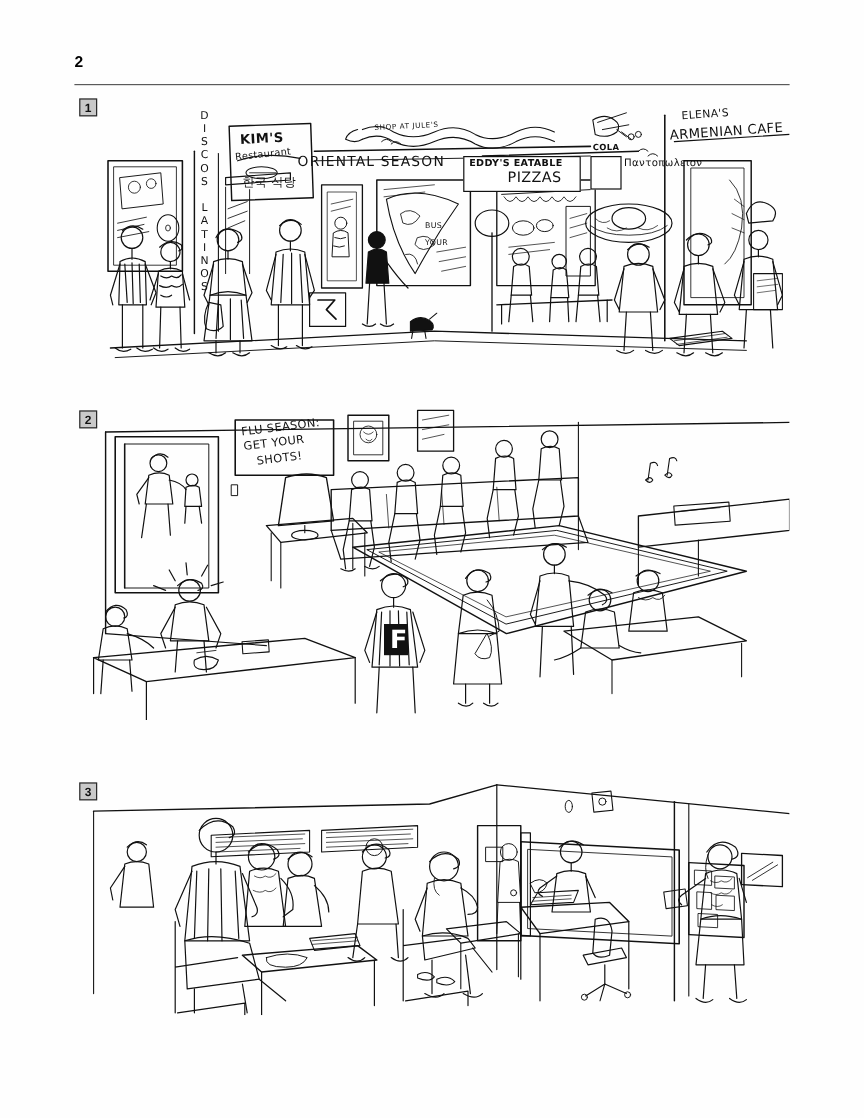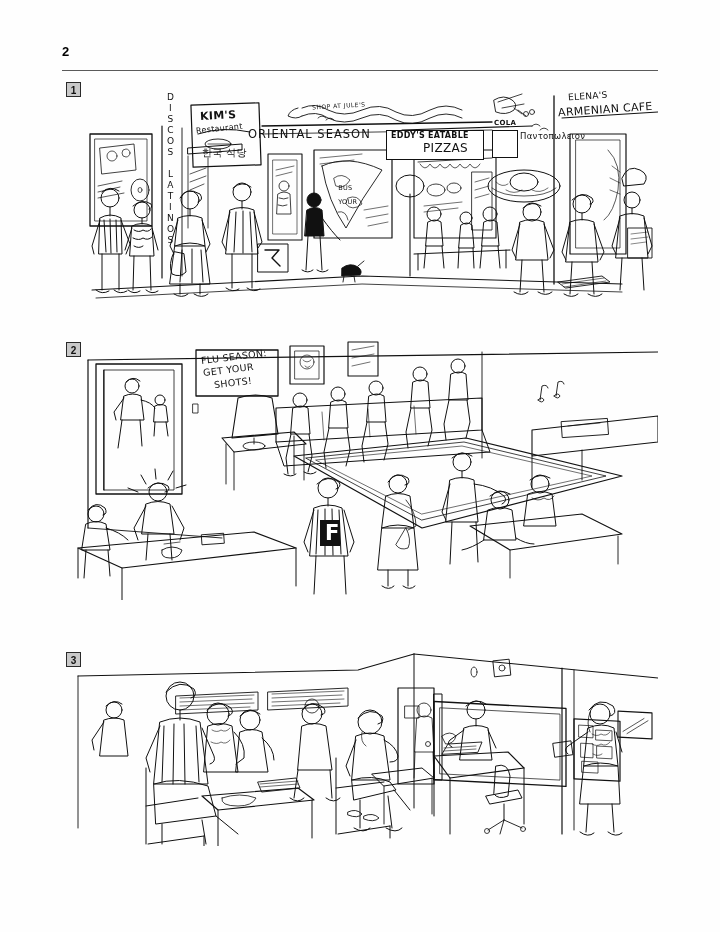--- a/index.html
+++ b/index.html
@@ -335,21 +335,21 @@
     <div class="sign" style="left:329px; top:54px; font-size:8px; font-weight:bold;">EDDY'S EATABLE</div>
     <div class="sign" style="left:336px; top:64px; font-size:12px;margin-left:25px;">PIZZAS</div>
 
     <div class="sign-box" style="left:430px; top:52px; width:24px; height:26px;"></div>
     <div class="sign" style="left:432px; top:42px; font-size:7px; font-weight:bold;">COLA</div>
     <div class="sign" style="left:458px; top:54px; font-size:8.5px;">Παντοπωλειον</div>
 
     <div class="sign" style="left:506px; top:14px; font-size:9px; transform:rotate(-4deg);">ELENA'S</div>
     <div class="sign" style="left:496px; top:26px; font-size:11px; transform:rotate(-4deg);">ARMENIAN CAFE</div>
 
-    <div class="sign" style="left:262px; top:100px; font-size:6.5px; width:28px; line-height:1.1;">
+    <div class="sign" style="left:278px; top:100px; font-size:6.5px; width:28px; line-height:1.1;">
       <span>BUS</span><br>
       <span>YOUR</span>
     </div>
 
     <div class="sign" style="left:250px; top:25px; font-size:6px; transform:rotate(-3deg); letter-spacing:0.5px;">SHOP AT JULE'S</div>
   </div>
 
   <div class="panel" id="panel-2">
     <div class="panel-number">2</div>
 

